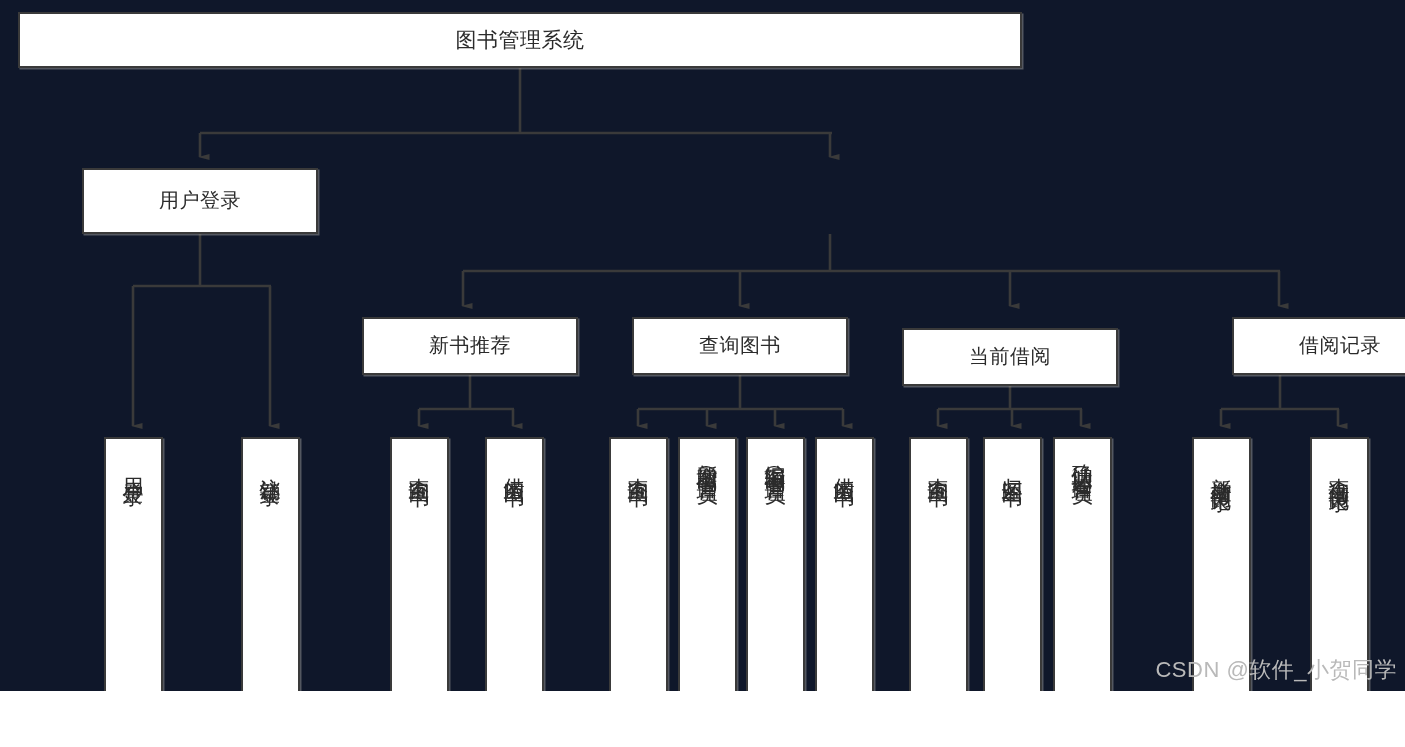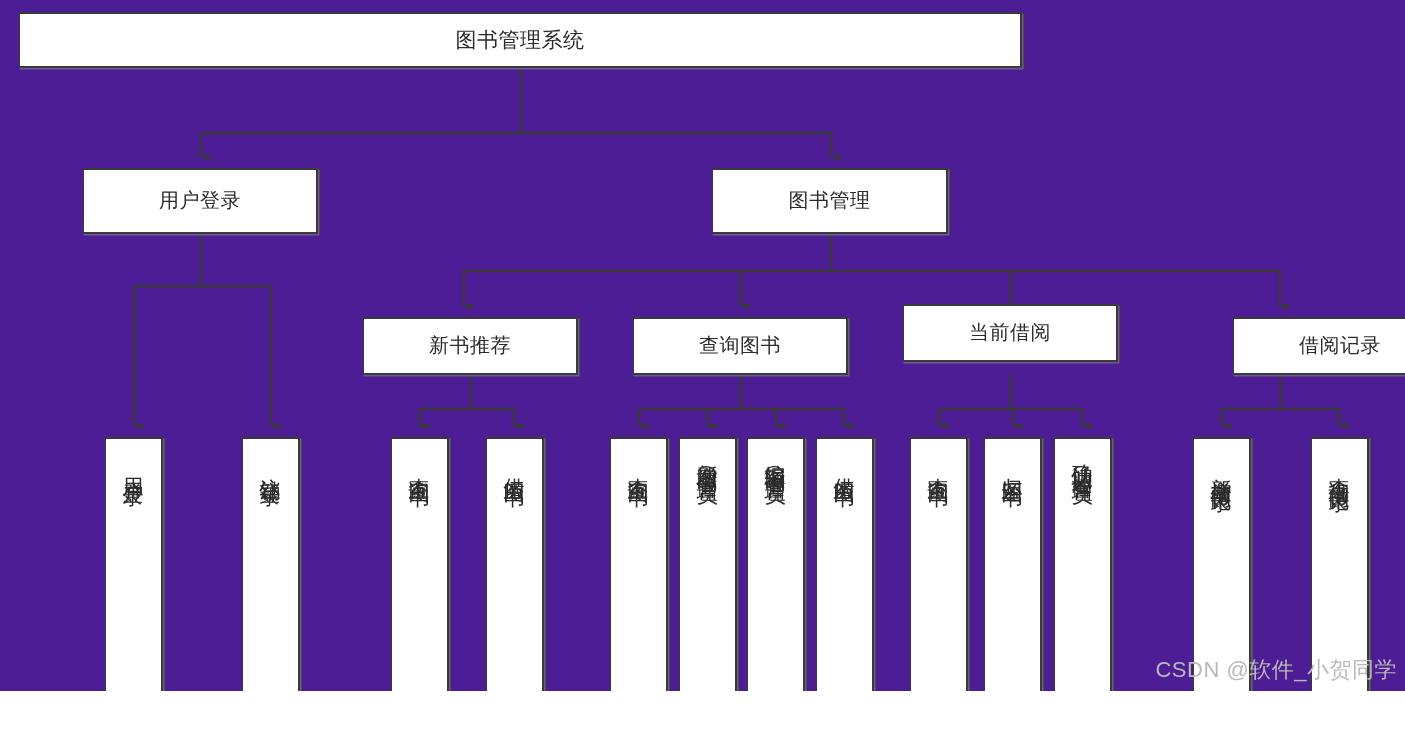--- a/index.html
+++ b/index.html
@@ -7,21 +7,21 @@
     padding: 0;
     background: #ffffff;
   }
   body {
     font-family: "Liberation Sans", "DejaVu Sans", sans-serif;
   }
   #canvas {
     position: relative;
     width: 1405px;
     height: 691px;
-    background: #4c1d95;
+    background: #0f172a;
     overflow: hidden;
   }
   svg.edges {
     position: absolute;
     left: 0;
     top: 0;
     width: 1405px;
     height: 747px;
     pointer-events: none;
   }
@@ -121,31 +121,28 @@
     </g>
   </svg>
 
   <div class="node root" style="left:18px; top:12px; width:1004px; height:56px;">
     <span class="label">图书管理系统</span>
   </div>
 
   <div class="node" style="left:82px; top:168px; width:236px; height:66px;">
     <span class="label">用户登录</span>
   </div>
-  <div class="node" style="left:711px; top:168px; width:237px; height:66px;">
-    <span class="label">图书管理</span>
-  </div>
 
   <div class="node" style="left:362px; top:317px; width:216px; height:58px;">
     <span class="label">新书推荐</span>
   </div>
   <div class="node" style="left:632px; top:317px; width:216px; height:58px;">
     <span class="label">查询图书</span>
   </div>
-  <div class="node" style="left:902px; top:304px; width:216px; height:58px;">
+  <div class="node" style="left:902px; top:328px; width:216px; height:58px;">
     <span class="label">当前借阅</span>
   </div>
   <div class="node" style="left:1232px; top:317px; width:216px; height:58px;">
     <span class="label">借阅记录</span>
   </div>
 
   <div class="node vertical" style="left:104px; top:437px; width:59px; height:298px;">
     <span class="label">用户登录</span>
   </div>
   <div class="node vertical" style="left:241px; top:437px; width:59px; height:298px;">

